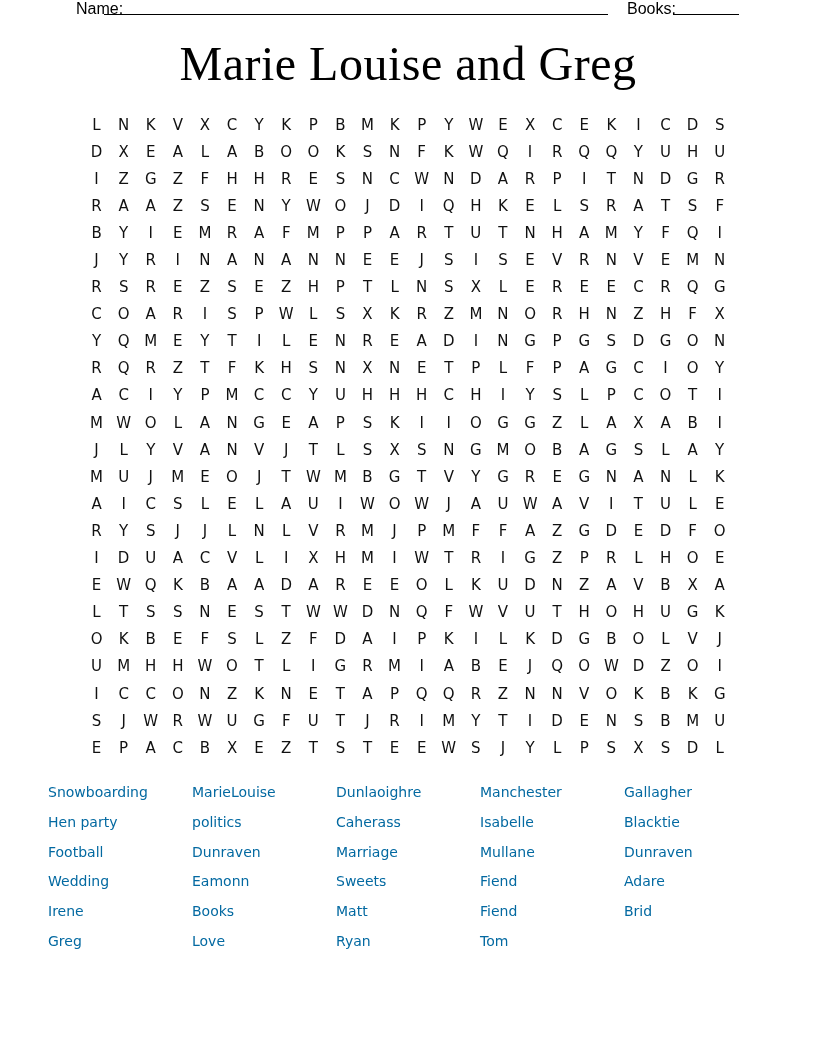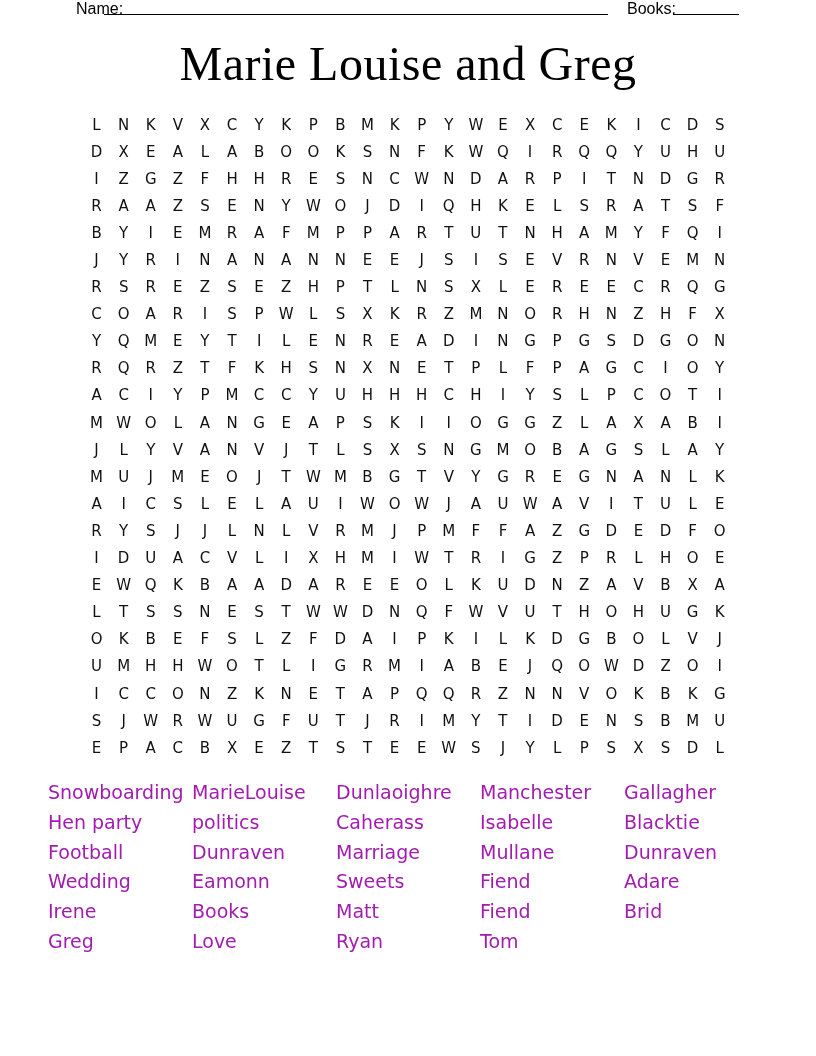--- a/index.html
+++ b/index.html
@@ -81,24 +81,24 @@
     .word-list {
       position: absolute;
       top: 778px;
       left: 48px;
       display: grid;
       grid-template-columns: repeat(5, 144px);
       grid-auto-rows: 29.8px;
     }
     .word {
       font-family: "DejaVu Sans", sans-serif;
-      font-size: 19px;
+      font-size: 14px;
       line-height: 29.8px;
       white-space: nowrap;
-      color: #a21caf;
+      color: #0369a1;
     }
   </style>
 </head>
 <body>
 
 <div class="header-line">
   <span class="name-label">Name:</span>
   <span class="name-line"></span>
   <span class="date-label">Books:</span>
   <span class="date-line"></span>

